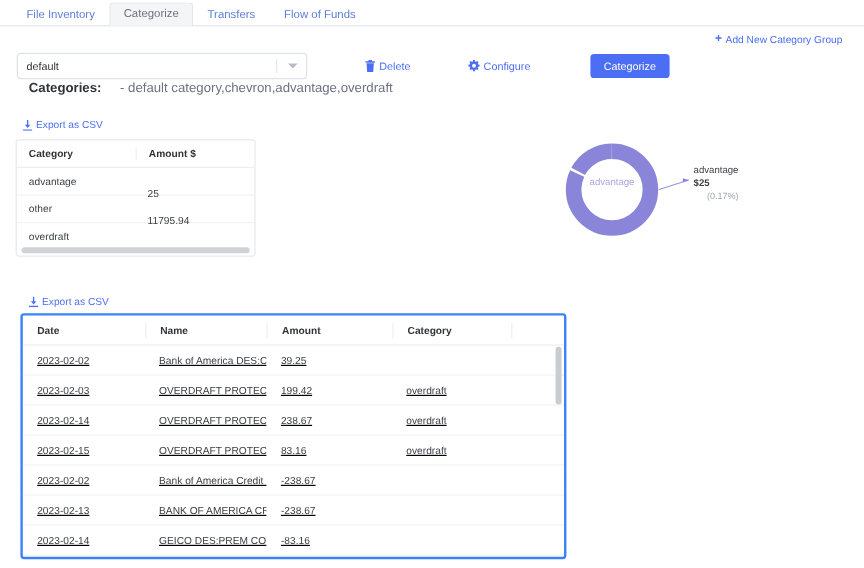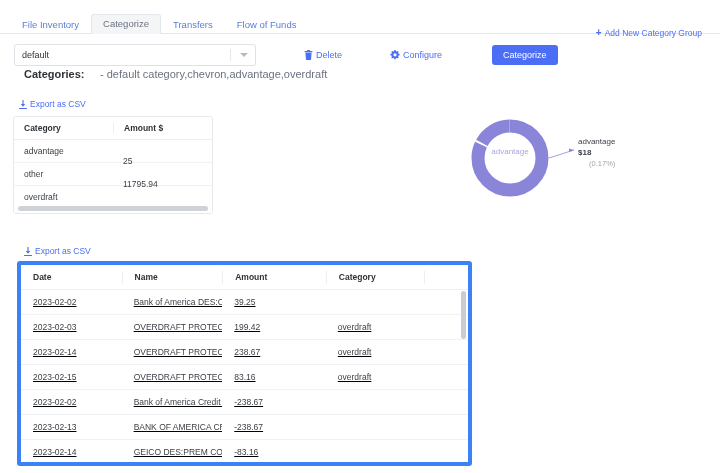--- a/index.html
+++ b/index.html
@@ -7,21 +7,21 @@
     margin: 0; padding: 0;
     width: 720px; height: 473px;
     background: #ffffff;
     font-family: "Liberation Sans", sans-serif;
     overflow: hidden;
   }
   .app { position: relative; width: 720px; height: 473px; background: #fff; }
 
   
   .tabbar {
-    position: absolute; left: 0; top: 0; width: 720px; height: 34px;
+    position: absolute; left: 0; top: 0; width: 720px; height: 22px;
     border-bottom: 1px solid #e3e6ea;
     display: flex; align-items: flex-end; padding-left: 10px;
   }
   .tab {
     font-size: 9.5px; color: #5a7fd6; padding: 4px 11px 5px 11px;
     line-height: 1; cursor: pointer; white-space: nowrap;
     border: 1px solid transparent; border-bottom: none;
     position: relative; top: 1px;
   }
   .tab.active {
@@ -128,21 +128,21 @@
   .callout {
     position: absolute; left: 128px; top: 29px; line-height: 1.35;
   }
   .callout .c-name { font-size: 8px; color: #3a3f46; }
   .callout .c-val  { font-size: 8px; color: #3a3f46; font-weight: bold; }
   .callout .c-pct  { font-size: 7.5px; color: #a0a4ab; text-align: right; }
 
   
   .txtable {
     position: absolute; left: 17px; top: 261px; width: 455px; height: 205px;
-    border: 4px solid #3b82f6; border-radius: 3px; background: #fff;
+    border: 2px solid #3b82f6; border-radius: 3px; background: #fff;
     overflow: hidden;
   }
   .txtable .thead {
     display: flex; height: 25px; align-items: center;
     border-bottom: 1px solid #eceef0;
   }
   .txtable .th {
     font-size: 8.5px; font-weight: bold; color: #2f3338; padding-left: 12px;
     height: 13px; line-height: 13px;
   }
@@ -264,21 +264,21 @@
 
         <circle r="32" fill="none" stroke="#8a85d9" stroke-width="13" stroke-dasharray="0.9 200.2" stroke-dashoffset="-200.1" transform="rotate(-90)"></circle>
       </g>
 
       <line x1="99" y1="50" x2="124" y2="42" stroke="#8a85d9" stroke-width="0.8"></line>
       <polygon points="124,42 119,40.5 119,44" fill="#8a85d9"></polygon>
     </svg>
     <div class="donut-center-label">advantage</div>
     <div class="callout">
       <div class="c-name">advantage</div>
-      <div class="c-val">$18</div>
+      <div class="c-val">$25</div>
       <div class="c-pct">(0.17%)</div>
     </div>
   </div>
 
   <div class="export export-2">
     <svg class="ic" width="8" height="9" viewBox="0 0 14 16">
       <path fill="#4c6ef5" d="M6 0h2v7h3l-4 5-4-5h3V0zM0 14h14v2H0z"></path>
     </svg>
     <span>Export as CSV</span>
   </div>

